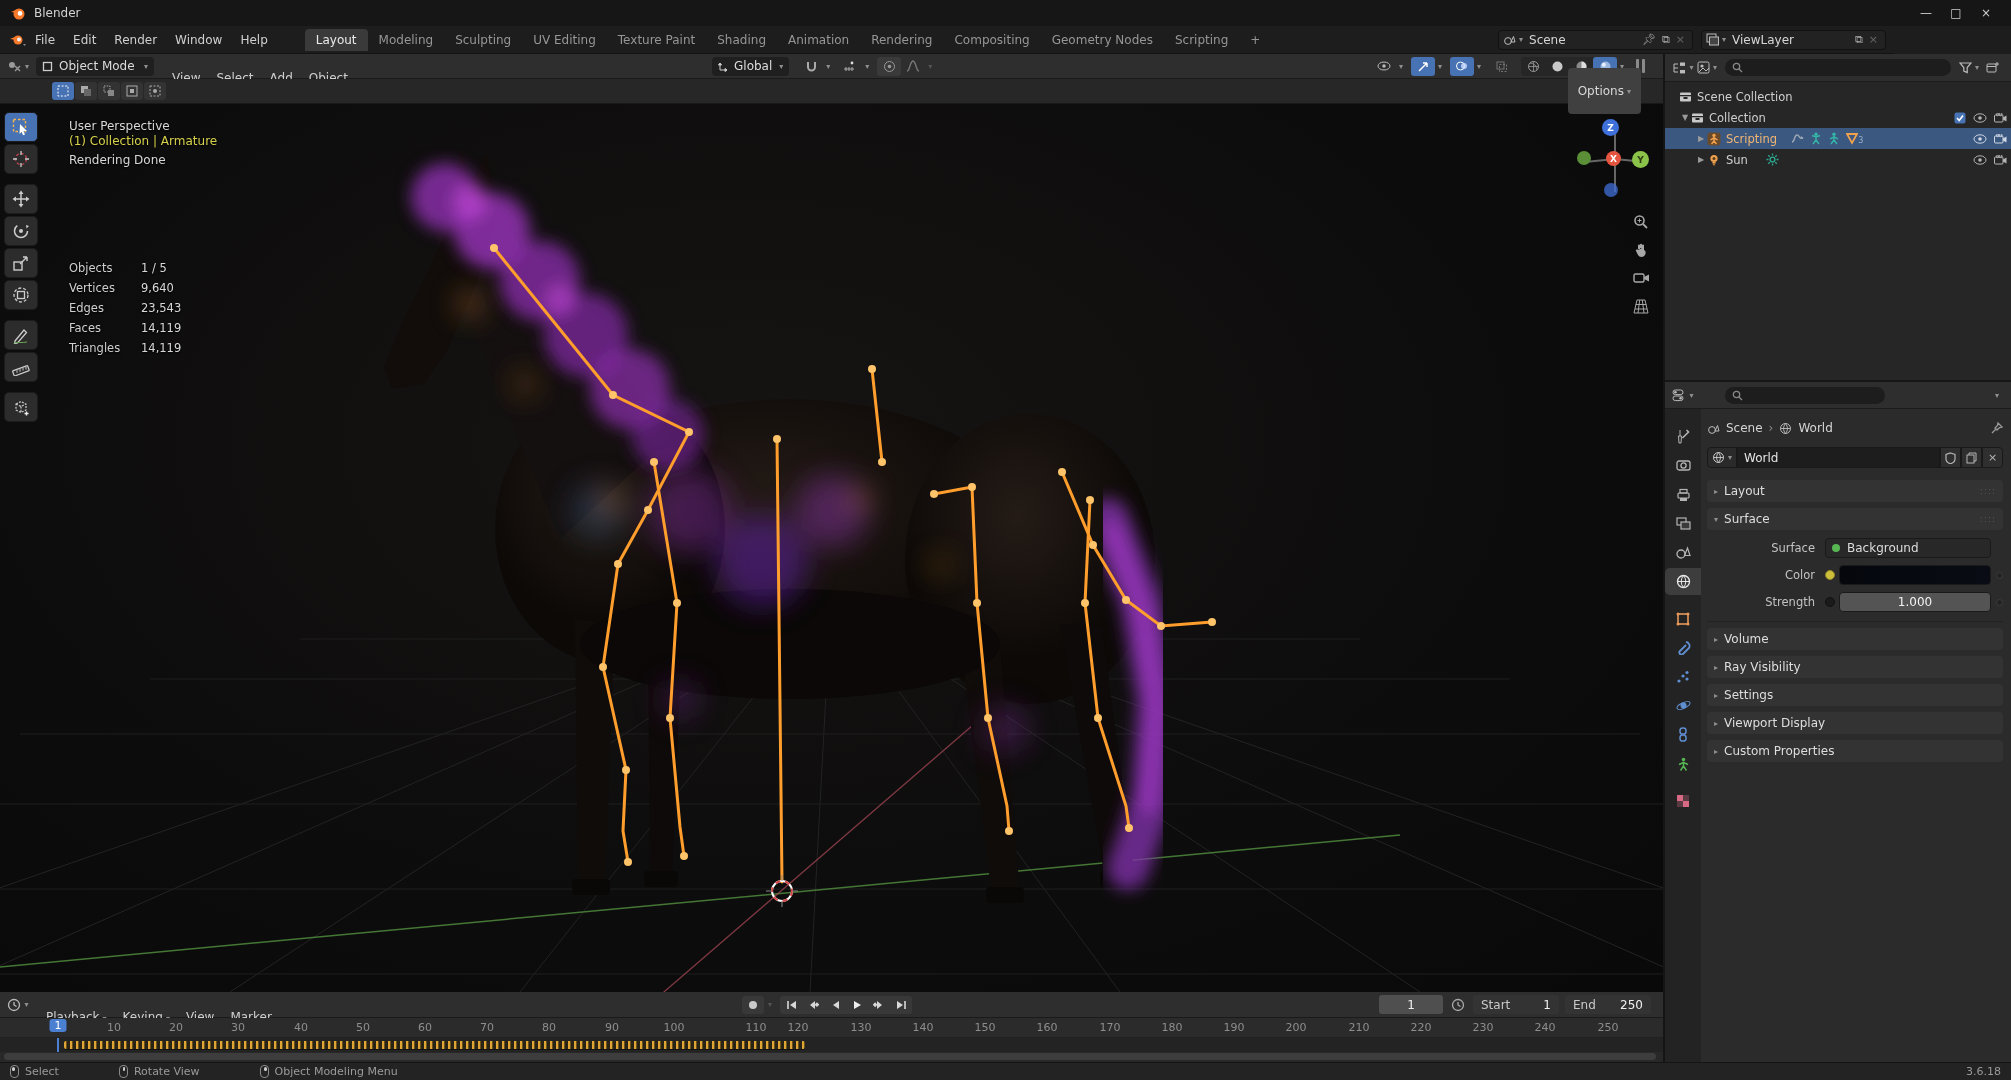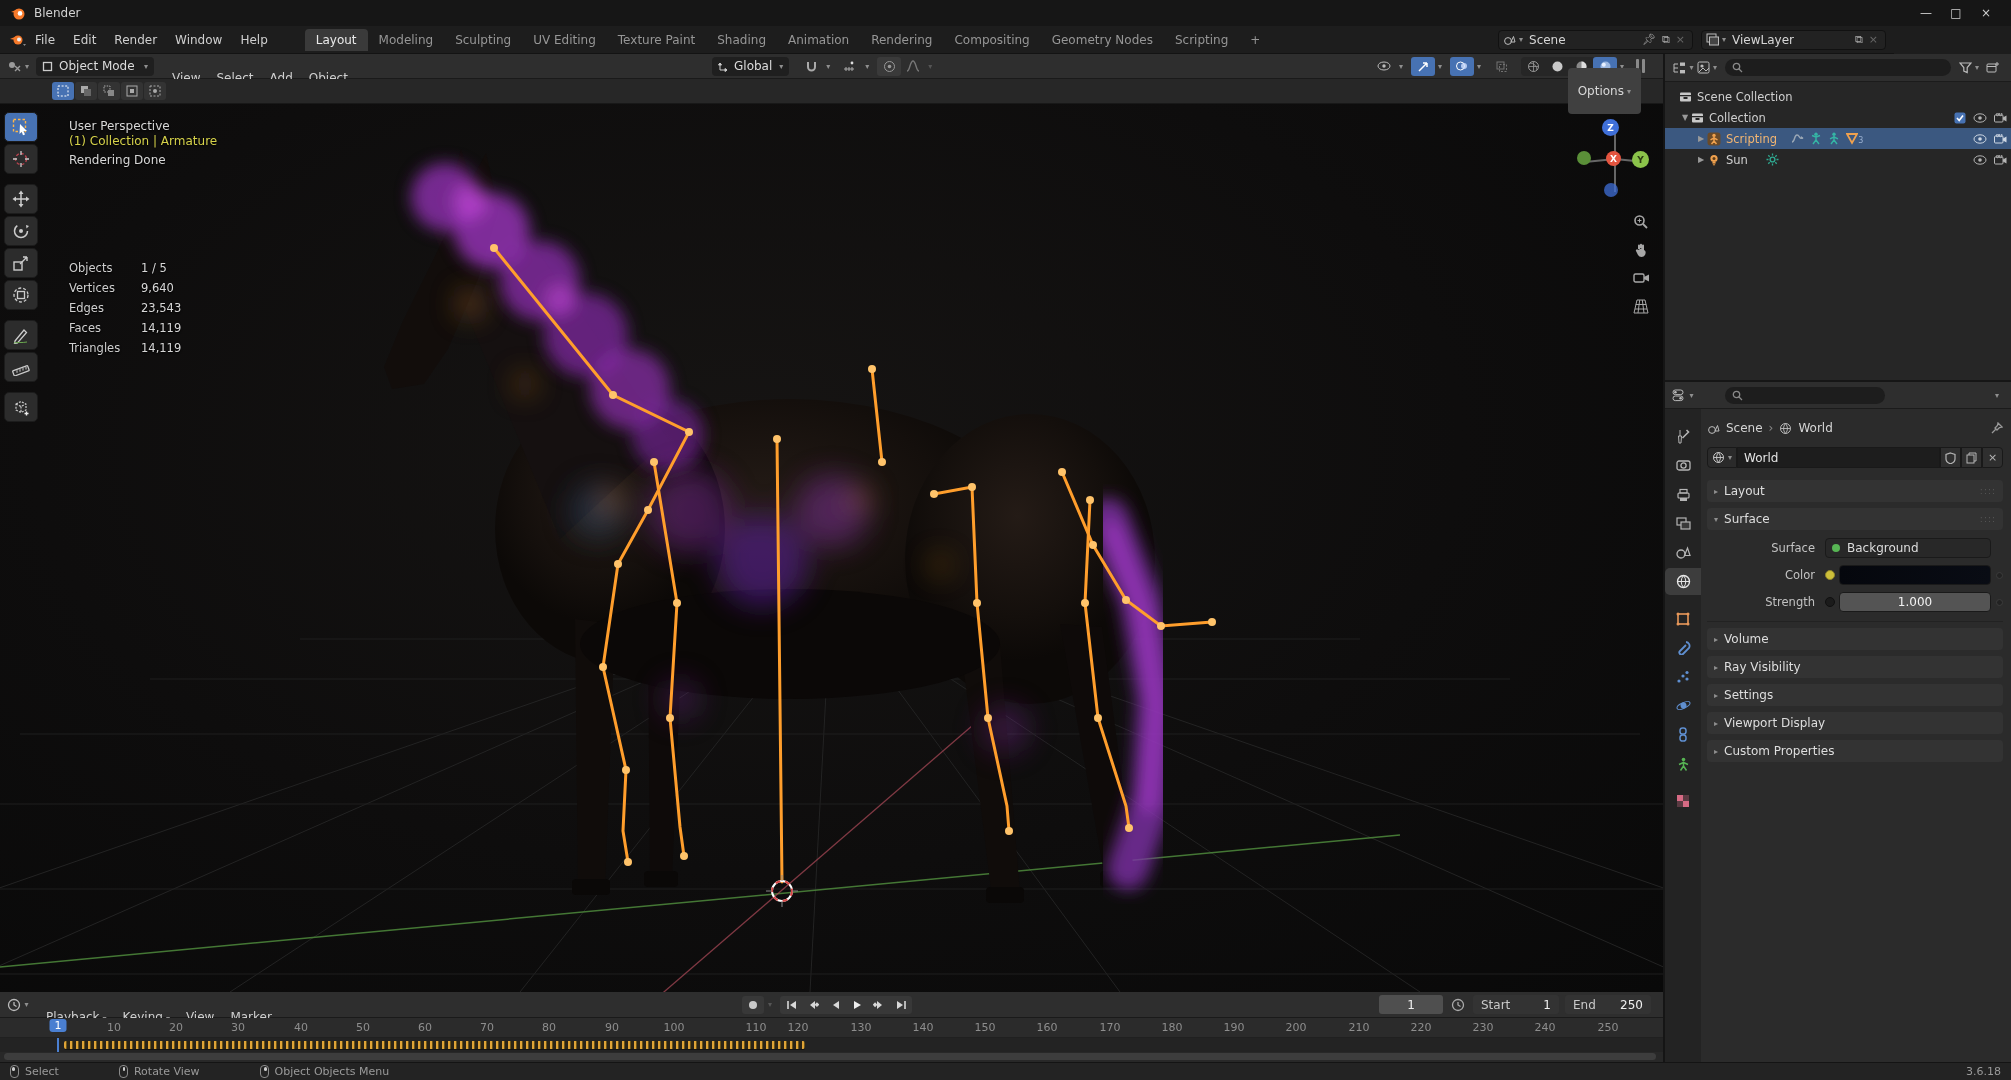--- a/index.html
+++ b/index.html
@@ -1029,16 +1029,16 @@
   <div class="hint">
     <div class="mouseic">
         <i style="left:3px;top:1px;width:2.5px;height:4px;border-radius:2px"></i>
       </div>
     <span>Rotate View</span>
   </div>
   <div class="hint">
     <div class="mouseic">
         <i style="right:1px;top:1px;width:3px;height:4px;border-radius:2px"></i>
       </div>
-    <span>Object Objects Menu</span>
+    <span>Object Modeling Menu</span>
   </div>
   <span style="margin-left:auto">3.6.18</span>
 </div>
 
 </body></html>

